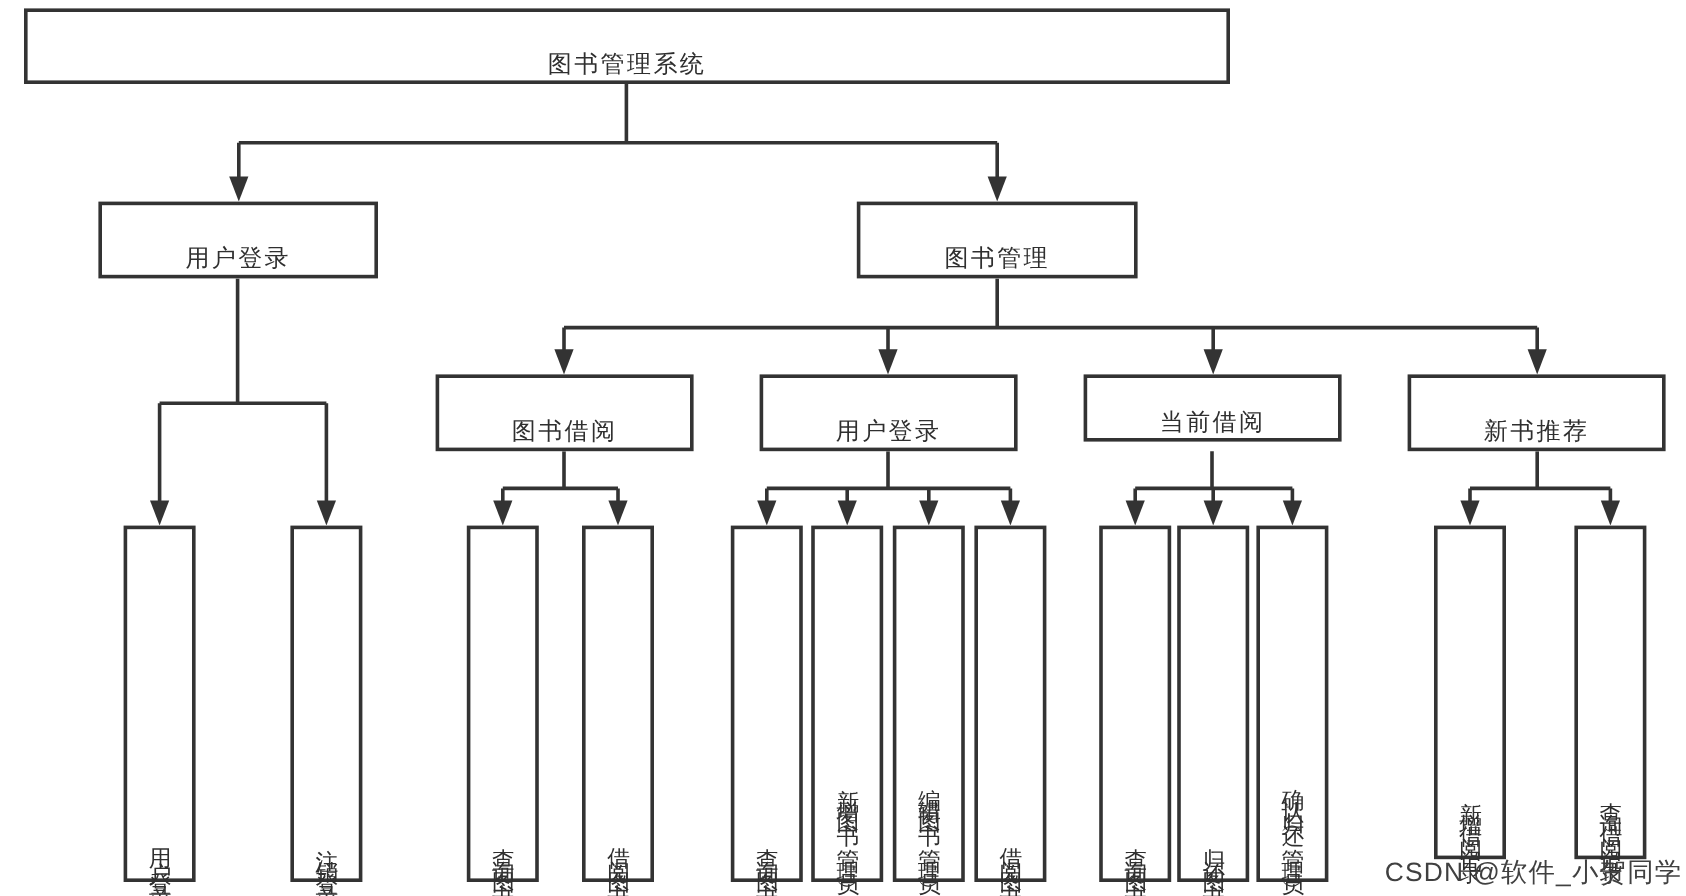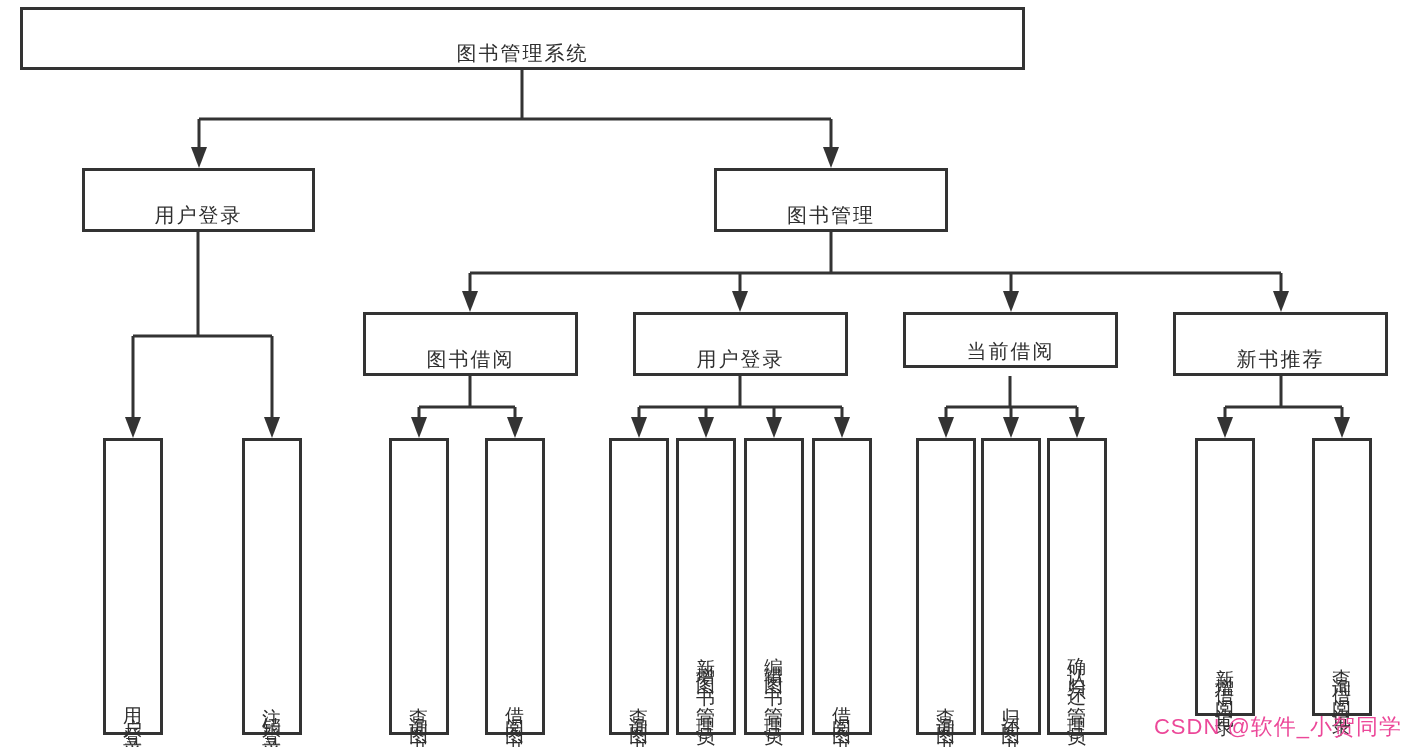--- a/index.html
+++ b/index.html
@@ -40,21 +40,21 @@
     letter-spacing: 10px;
     line-height: 1;
     color: #2f2f2f;
     white-space: nowrap;
   }
   #watermark {
     position: absolute;
     right: 3px;
     bottom: 5px;
     font-size: 22px;
-    color: #ec4899;
+    color: #404040;
     letter-spacing: 1px;
     white-space: nowrap;
   }
 </style>
 </head>
 <body>
 
 <div id="canvas">
 
   <svg id="connector-layer" viewBox="0 0 1405 747" xmlns="http://www.w3.org/2000/svg">

